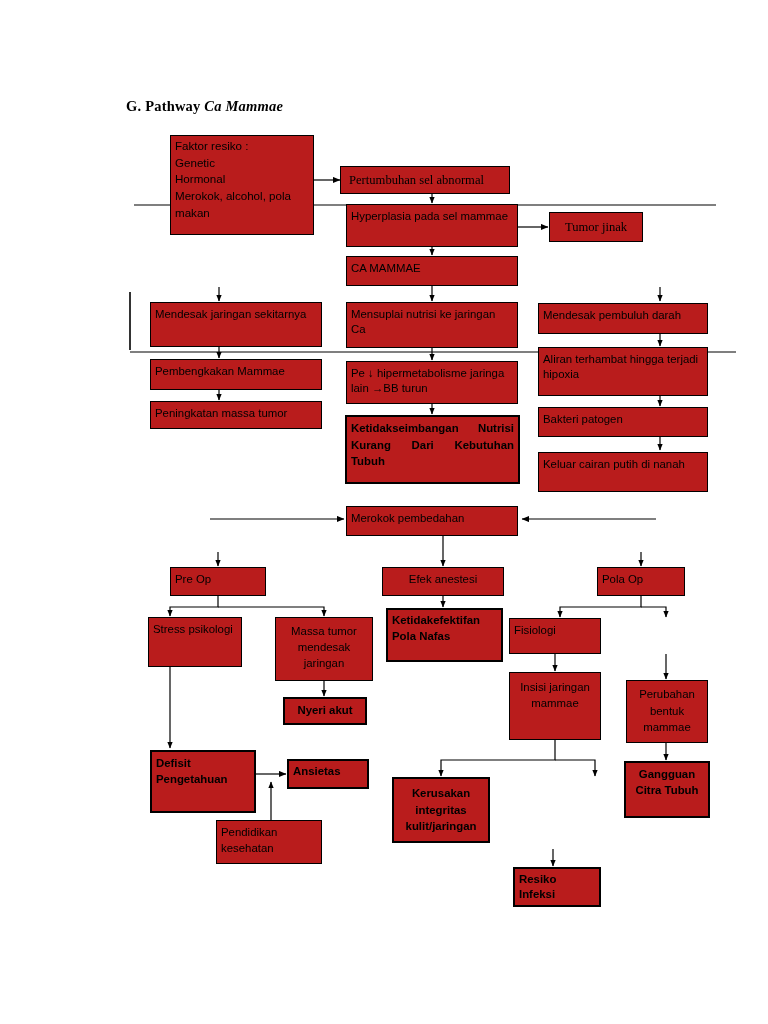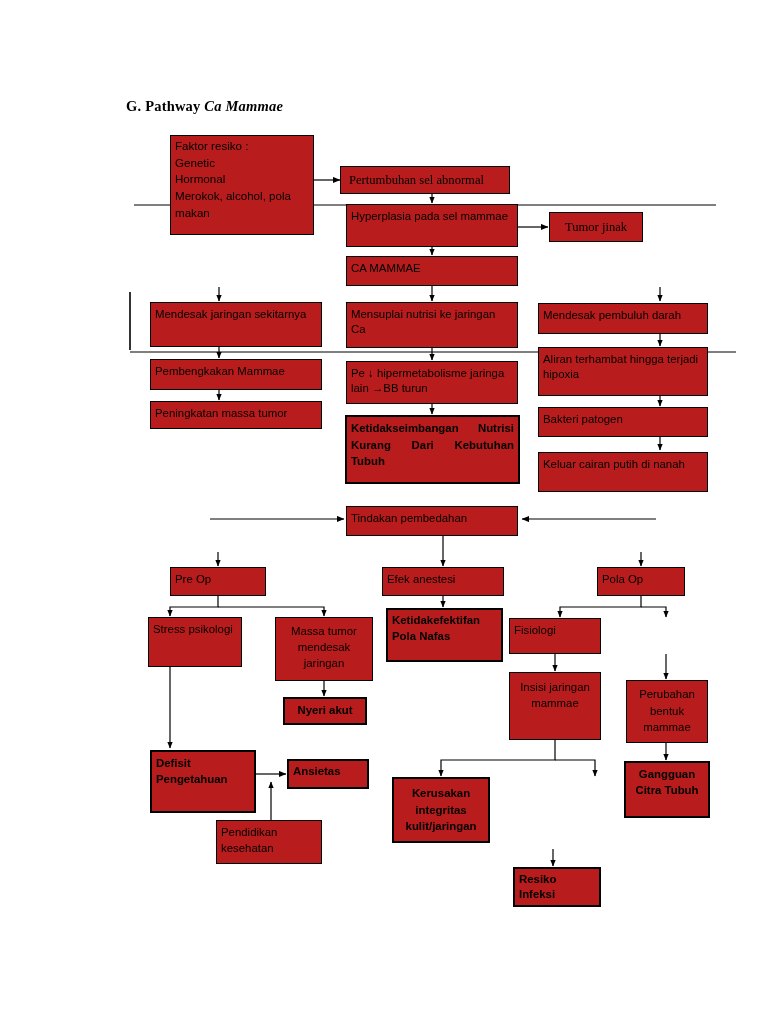--- a/index.html
+++ b/index.html
@@ -188,25 +188,25 @@
   <div class="node" style="left:538px; top:347px; width:170px; height:49px; padding-top:4px;">Aliran terhambat hingga terjadi hipoxia</div>
 
   <div class="node" style="left:150px; top:401px; width:172px; height:28px; padding-top:4px;">Peningkatan massa tumor</div>
 
   <div class="node bold justify" style="left:345px; top:415px; width:175px; height:69px; padding-top:3px; font-size:11.4px; line-height:1.45;">Ketidakseimbangan Nutrisi Kurang Dari Kebutuhan Tubuh</div>
 
   <div class="node" style="left:538px; top:407px; width:170px; height:30px; padding-top:4px;">Bakteri patogen</div>
 
   <div class="node" style="left:538px; top:452px; width:170px; height:40px; padding-top:4px;">Keluar cairan putih di nanah</div>
 
-  <div class="node" style="left:346px; top:506px; width:172px; height:30px; padding-top:4px;">Tindakan pembedahan</div>
+  <div class="node" style="left:346px; top:506px; width:172px; height:30px; padding-top:4px;">Merokok pembedahan</div>
 
   <div class="node" style="left:170px; top:567px; width:96px; height:29px; padding-top:4px;">Pre Op</div>
 
-  <div class="node" style="left:382px; top:567px; width:122px; height:29px; padding-top:4px;">Efek anestesi</div>
+  <div class="node" style="left:382px; top:567px; width:122px; height:29px; padding-top:4px;text-align:center;">Efek anestesi</div>
 
   <div class="node" style="left:597px; top:567px; width:88px; height:29px; padding-top:4px;">Pola Op</div>
 
   <div class="node" style="left:148px; top:617px; width:94px; height:50px; padding-top:4px;">Stress psikologi</div>
 
   <div class="node center" style="left:275px; top:617px; width:98px; height:64px; padding-top:5px; line-height:1.42;">Massa tumor mendesak jaringan</div>
 
   <div class="node bold" style="left:386px; top:608px; width:117px; height:54px; padding-top:3px; line-height:1.4;">Ketidakefektifan Pola Nafas</div>
 
   <div class="node" style="left:509px; top:618px; width:92px; height:36px; padding-top:4px;">Fisiologi</div>

